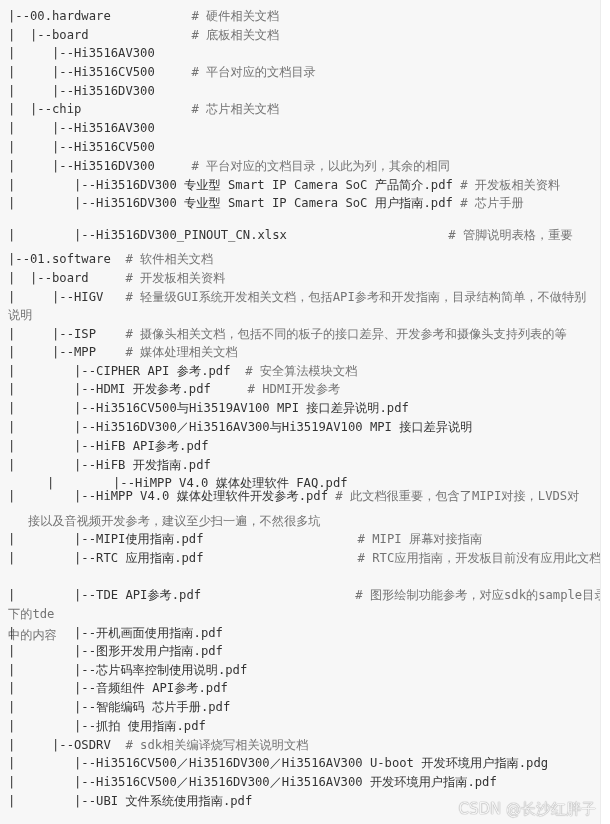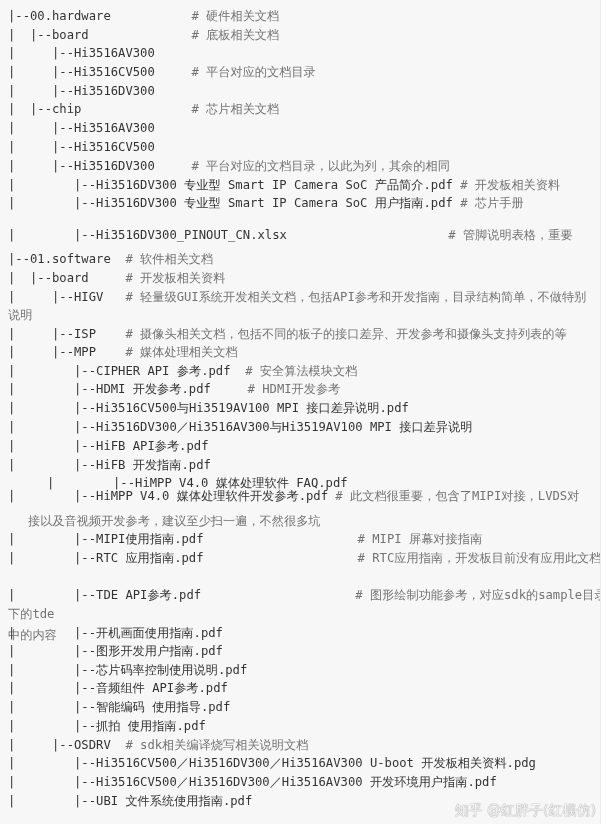--- a/index.html
+++ b/index.html
@@ -72,25 +72,25 @@
       <div class="line" style="top: 512px; margin-left: 20px;"><span class="code"></span><span class="cm">接以及音视频开发参考，建议至少扫一遍，不然很多坑</span></div>
       <div class="line" style="top: 530px;"><span class="code">|        |--MIPI使用指南.pdf                     </span><span class="cm"># MIPI 屏幕对接指南</span></div>
       <div class="line" style="top: 549px;"><span class="code">|        |--RTC 应用指南.pdf                     </span><span class="cm"># RTC应用指南，开发板目前没有应用此文档</span></div>
       <div class="line" style="top: 584px; margin-top: 42px;"><span class="code"></span><span class="cm">中的内容</span></div>
       <div class="line" style="top: 586px;"><span class="code">|        |--TDE API参考.pdf                     </span><span class="cm"># 图形绘制功能参考，对应sdk的sample目录</span></div>
       <div class="line" style="top: 605px;"><span class="code"></span><span class="cm">下的tde</span></div>
       <div class="line" style="top: 624px;"><span class="code">|        |--开机画面使用指南.pdf</span><span class="cm"></span></div>
       <div class="line" style="top: 642px;"><span class="code">|        |--图形开发用户指南.pdf</span><span class="cm"></span></div>
       <div class="line" style="top: 661px;"><span class="code">|        |--芯片码率控制使用说明.pdf</span><span class="cm"></span></div>
       <div class="line" style="top: 679px;"><span class="code">|        |--音频组件 API参考.pdf</span><span class="cm"></span></div>
-      <div class="line" style="top: 698px;"><span class="code">|        |--智能编码 使用指导.pdf</span><span class="cm"></span></div>
+      <div class="line" style="top: 698px;"><span class="code">|        |--智能编码 芯片手册.pdf</span><span class="cm"></span></div>
       <div class="line" style="top: 717px;"><span class="code">|        |--抓拍 使用指南.pdf</span><span class="cm"></span></div>
       <div class="line" style="top: 736px;"><span class="code">|     |--OSDRV  </span><span class="cm"># sdk相关编译烧写相关说明文档</span></div>
-      <div class="line" style="top: 754px;"><span class="code">|        |--Hi3516CV500／Hi3516DV300／Hi3516AV300 U-boot 开发板相关资料.pdg</span><span class="cm"></span></div>
+      <div class="line" style="top: 754px;"><span class="code">|        |--Hi3516CV500／Hi3516DV300／Hi3516AV300 U-boot 开发环境用户指南.pdg</span><span class="cm"></span></div>
       <div class="line" style="top: 773px;"><span class="code">|        |--Hi3516CV500／Hi3516DV300／Hi3516AV300 开发环境用户指南.pdf</span><span class="cm"></span></div>
       <div class="line" style="top: 792px;"><span class="code">|        |--UBI 文件系统使用指南.pdf</span><span class="cm"></span></div>
     </div>
 </div>
 <div class="scroll-edge"></div>
 
 <div class="watermark">
-  <div class="w1">知乎 @红胖子(红模仿)</div>
+  <div class="w2">CSDN @长沙红胖子</div>
 </div>
 
 </body></html>

